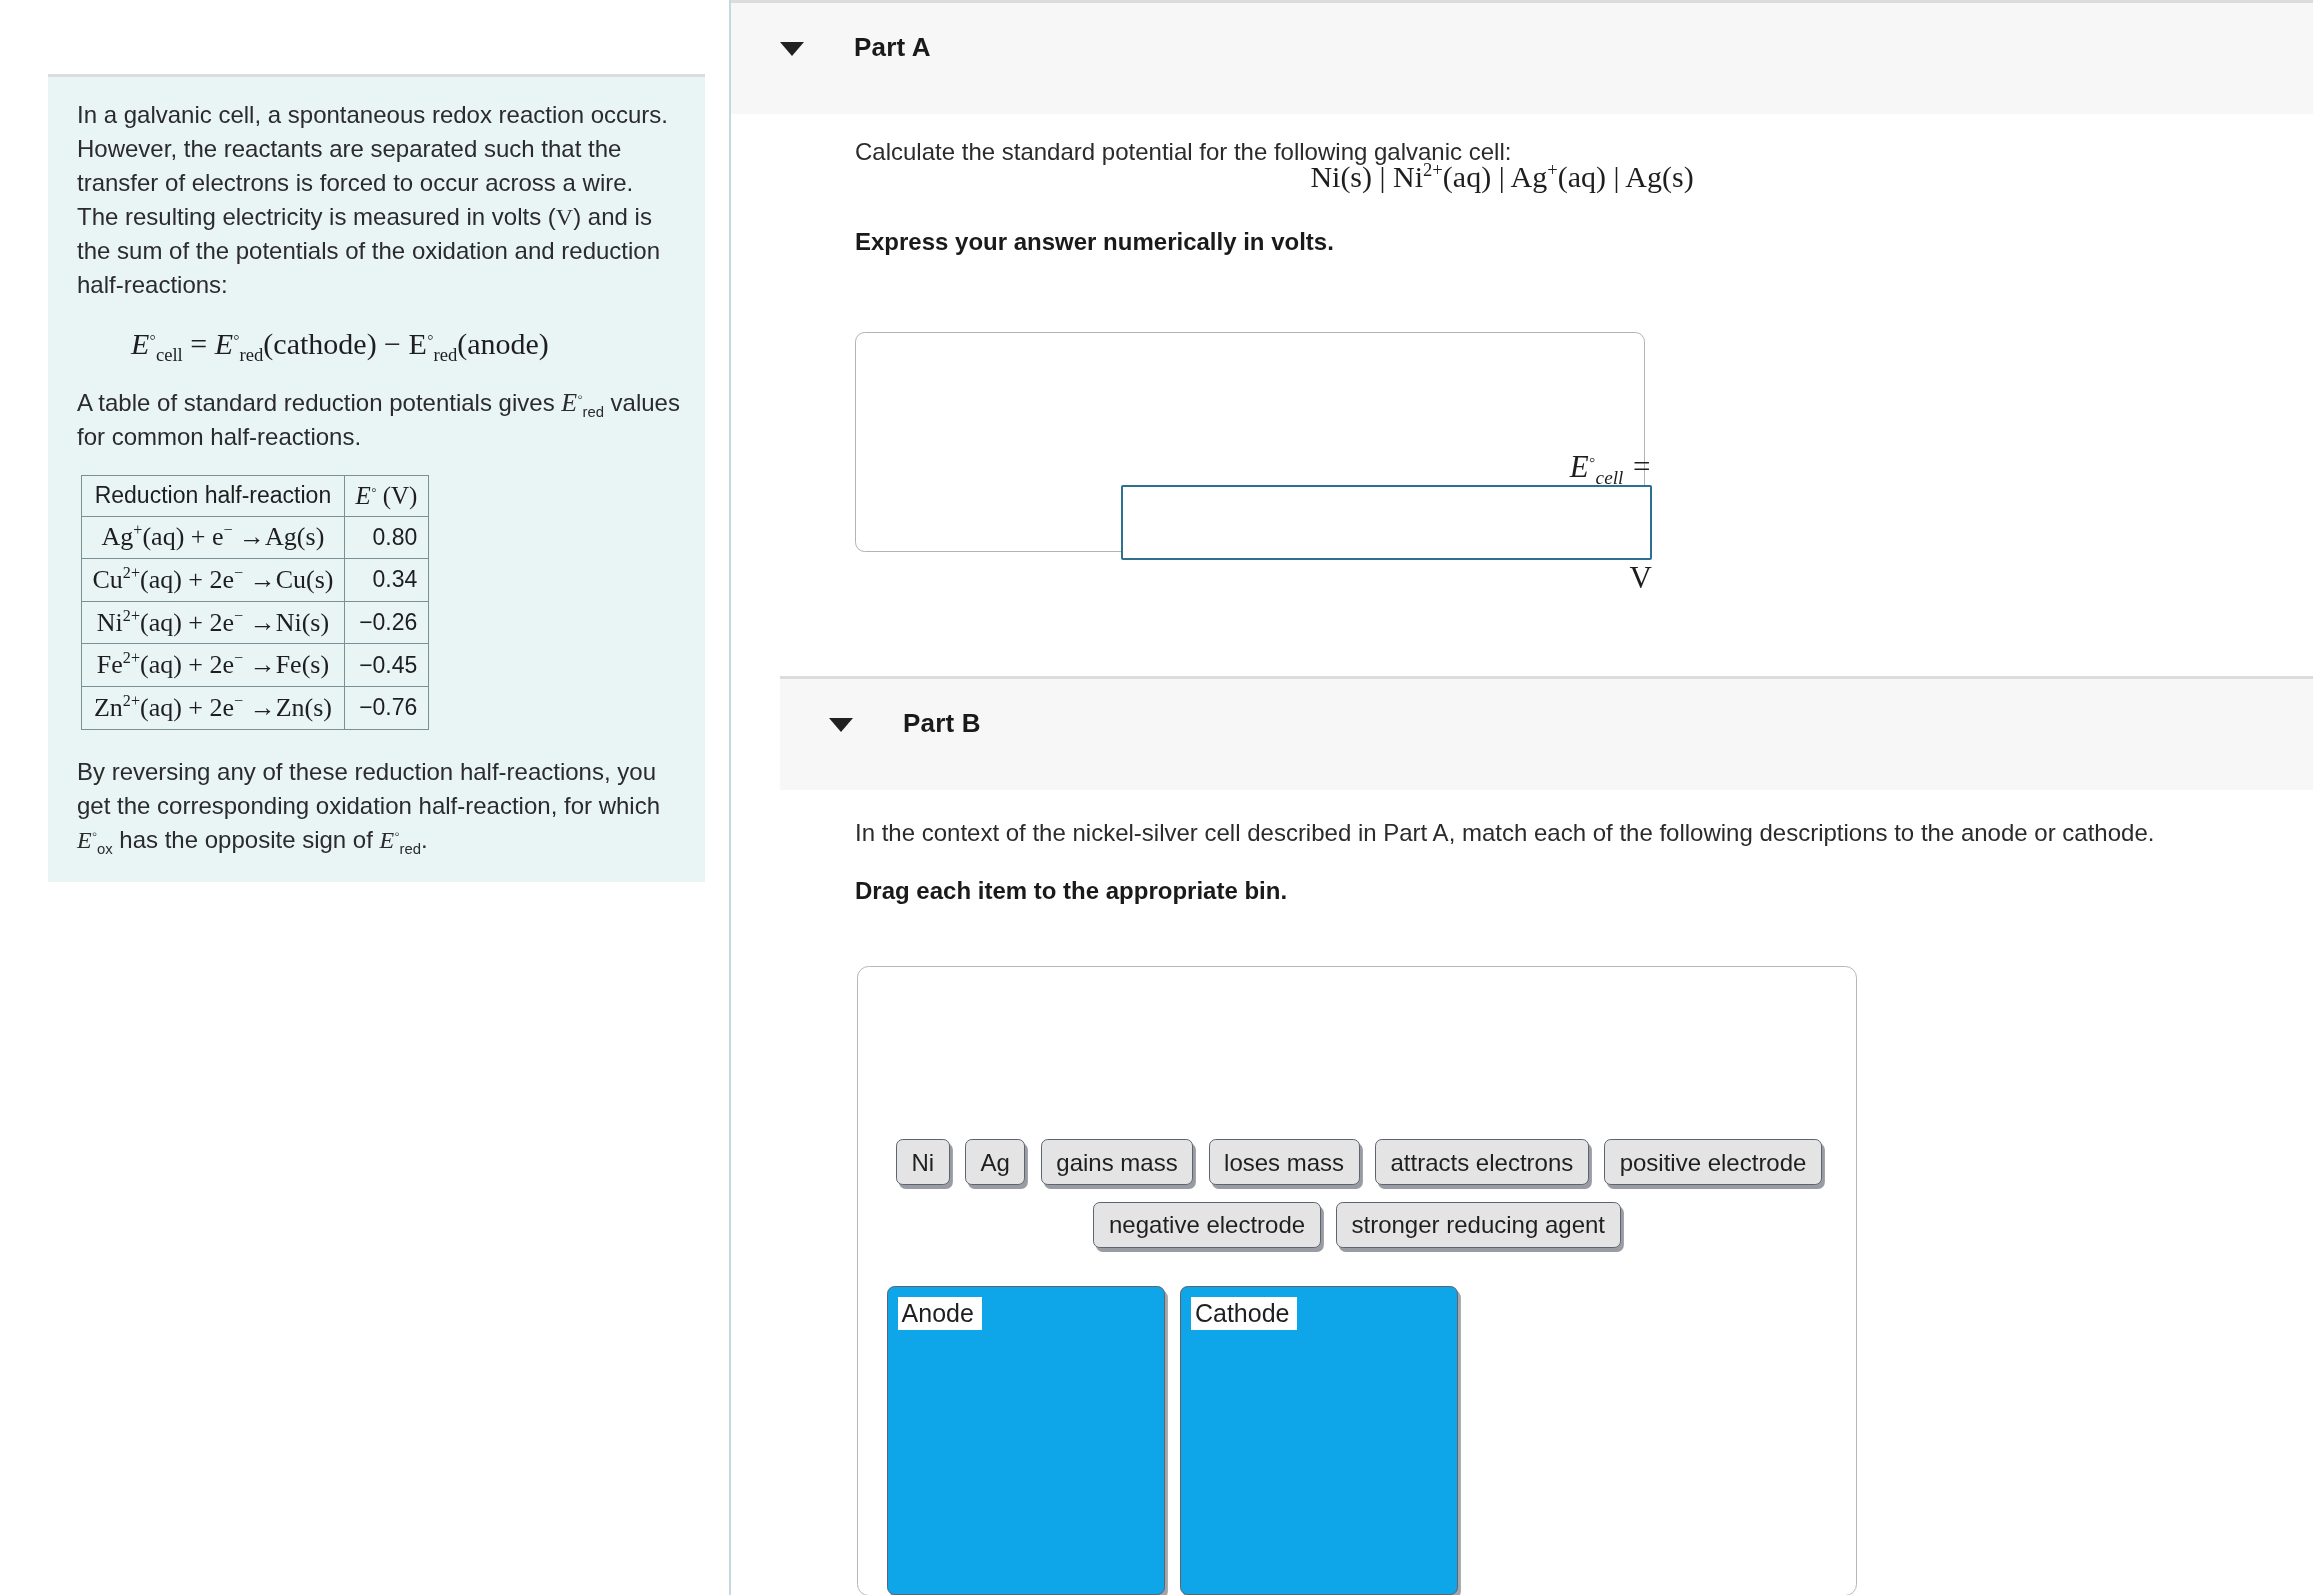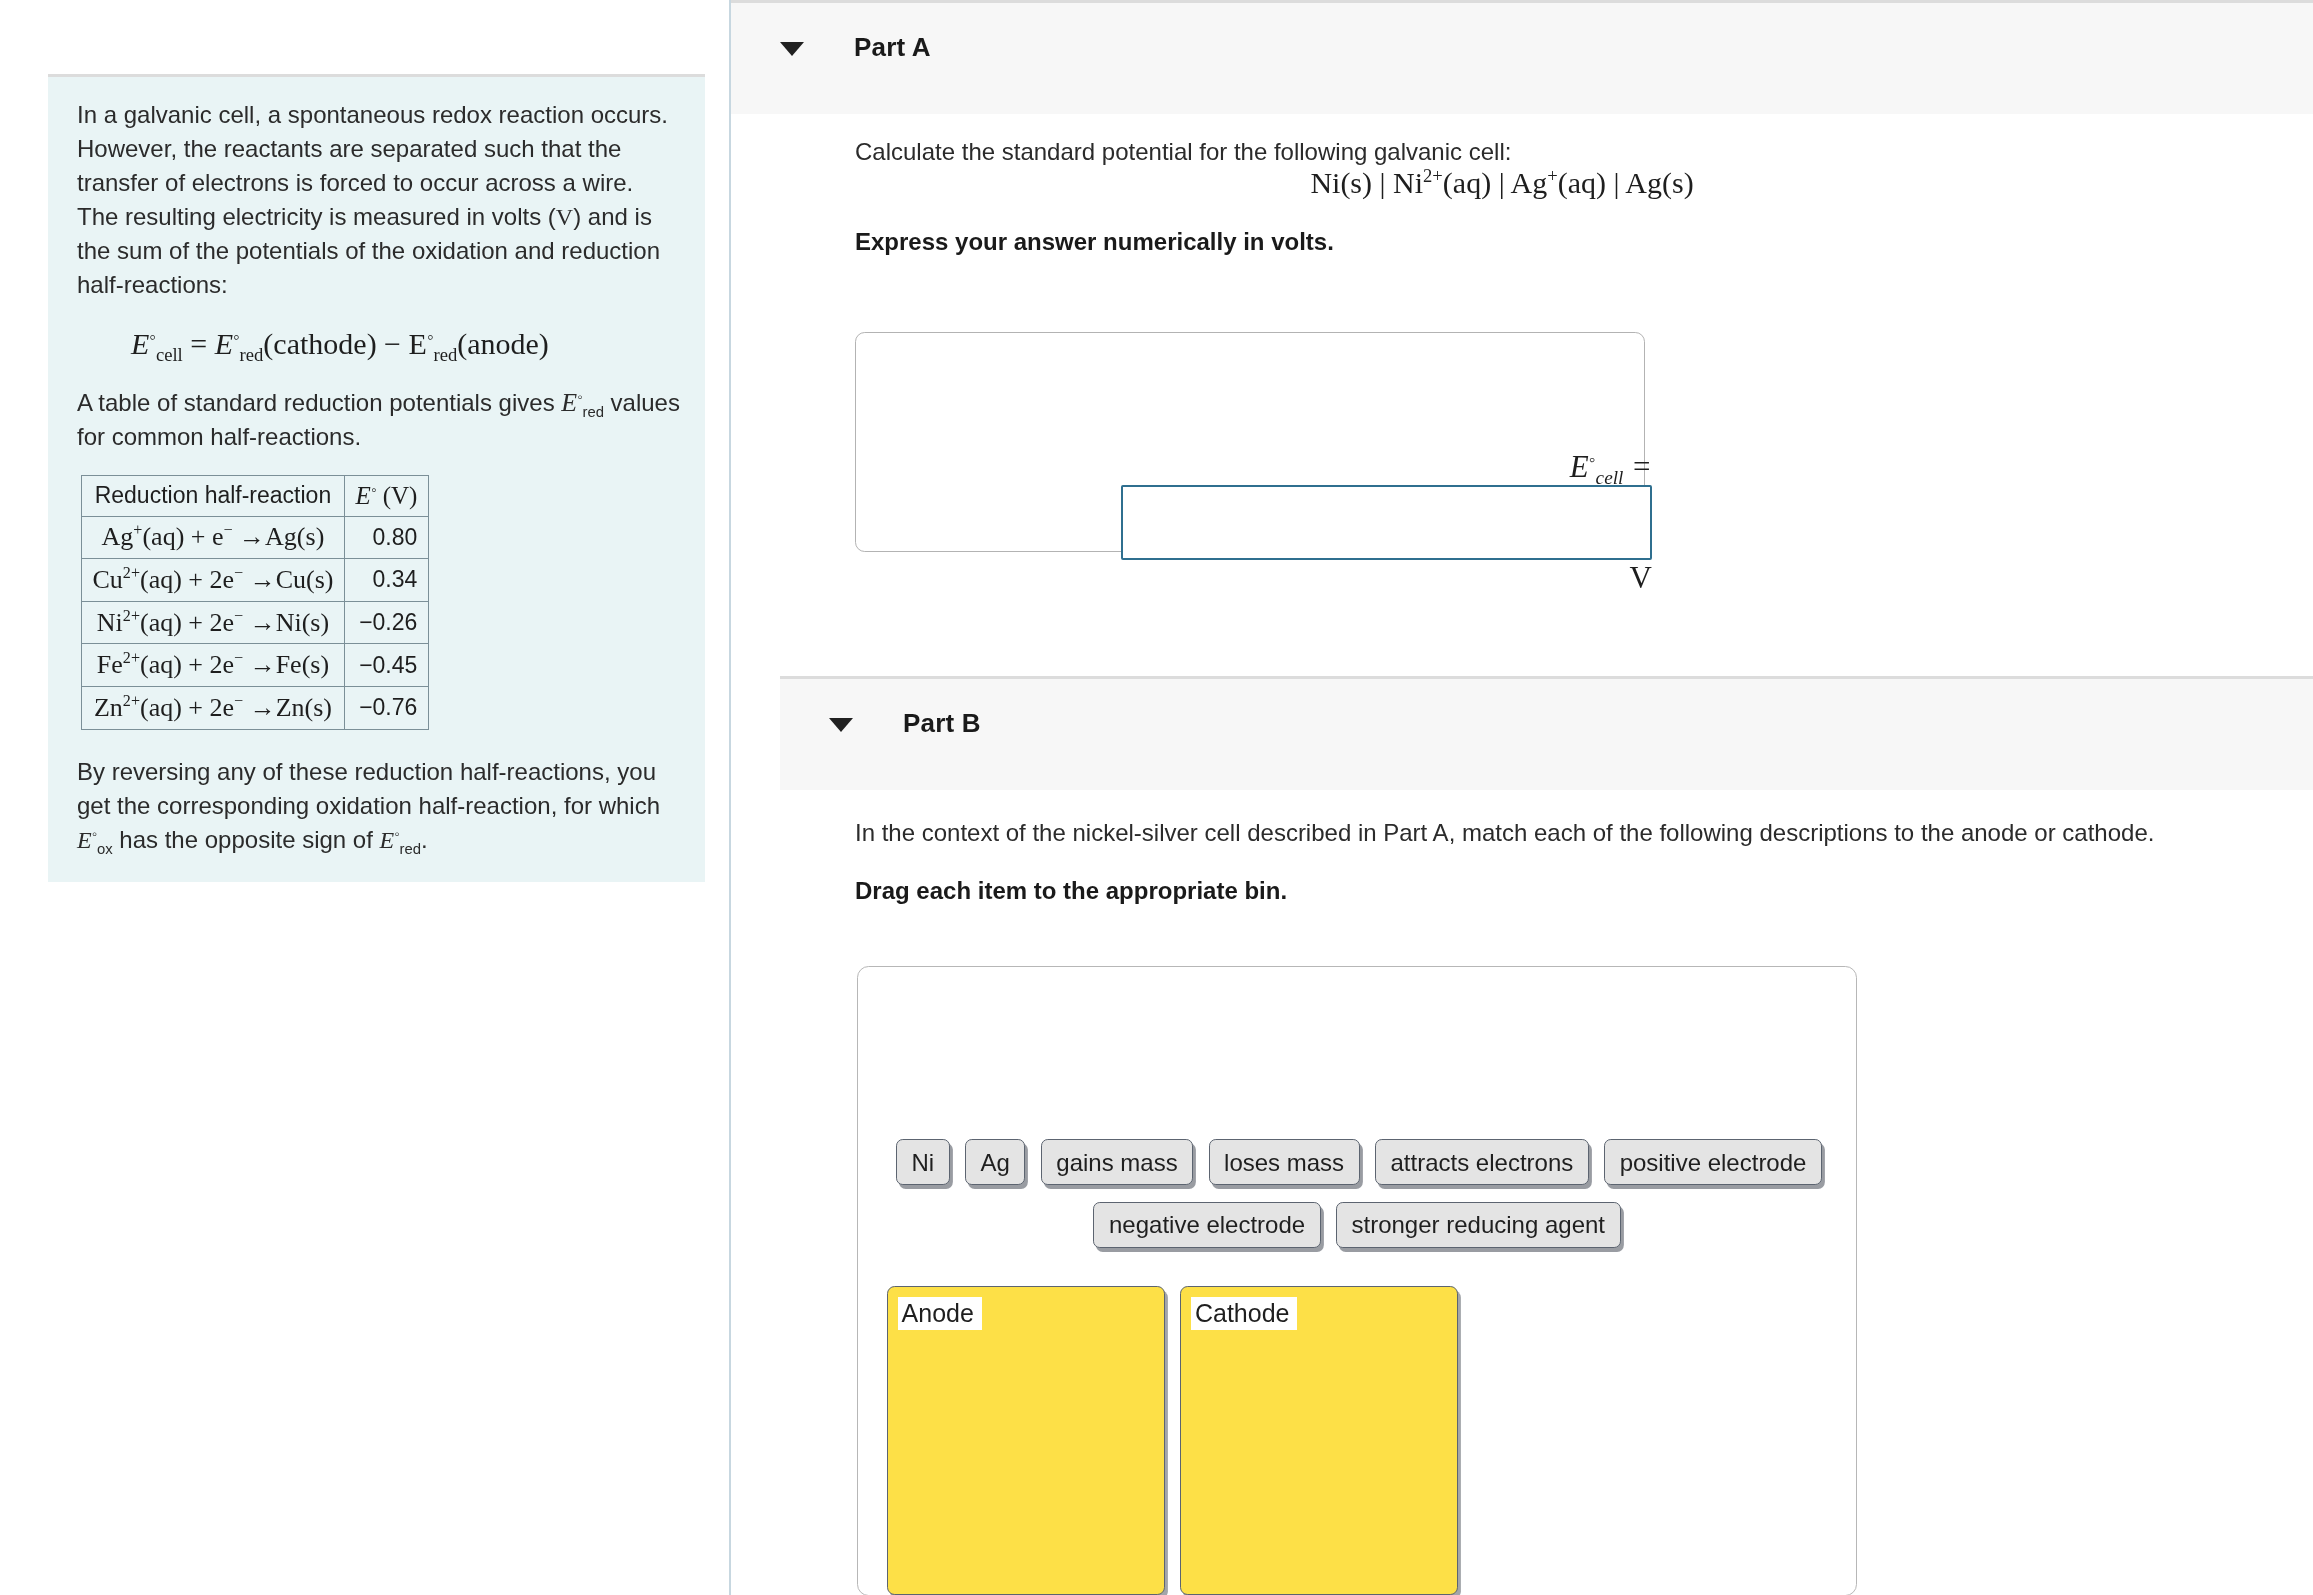--- a/index.html
+++ b/index.html
@@ -118,21 +118,21 @@
     position: absolute;
     font-size: 24px;
     color: #2b2b2b;
     line-height: 33px;
   }
   .body-text.bold { font-weight: bold; color:#1a1a1a; }
 
   #pa-prompt { left: 124px; top: 135px; }
   #pa-formula {
     position: absolute;
-    left: 124px; top: 166px; width: 1294px;
+    left: 124px; top: 160px; width: 1294px;
     text-align: center;
     font-family: "Liberation Serif", serif;
     font-size: 30px;
     color: #1e1e1e;
     white-space: nowrap;
   }
   #pa-express { left: 124px; top: 225px; }
 
   
   #answer-box {
@@ -201,21 +201,21 @@
     padding: 8.7px 14.5px;
     white-space: nowrap;
     box-shadow: 2.9px 3.9px 0 rgba(70,75,85,0.55);
     cursor: move;
     line-height: 27px;
   }
 
   .bins { position: absolute; left: 29px; top: 319px; display: flex; gap: 15.4px; }
   .bin {
     width: 278px; height: 309px;
-    background: #fde047;
+    background: #0ea5e9;
     border: 1.9px solid #5c6470;
     border-radius: 7.7px;
     box-shadow: 2.9px 3.9px 0 rgba(70,75,85,0.5);
     position: relative;
   }
   .bin-label {
     position: absolute;
     left: 9.7px; top: 9.7px;
     background: #ffffff;
     padding: 1.9px 7.7px 2.9px 3.9px;

